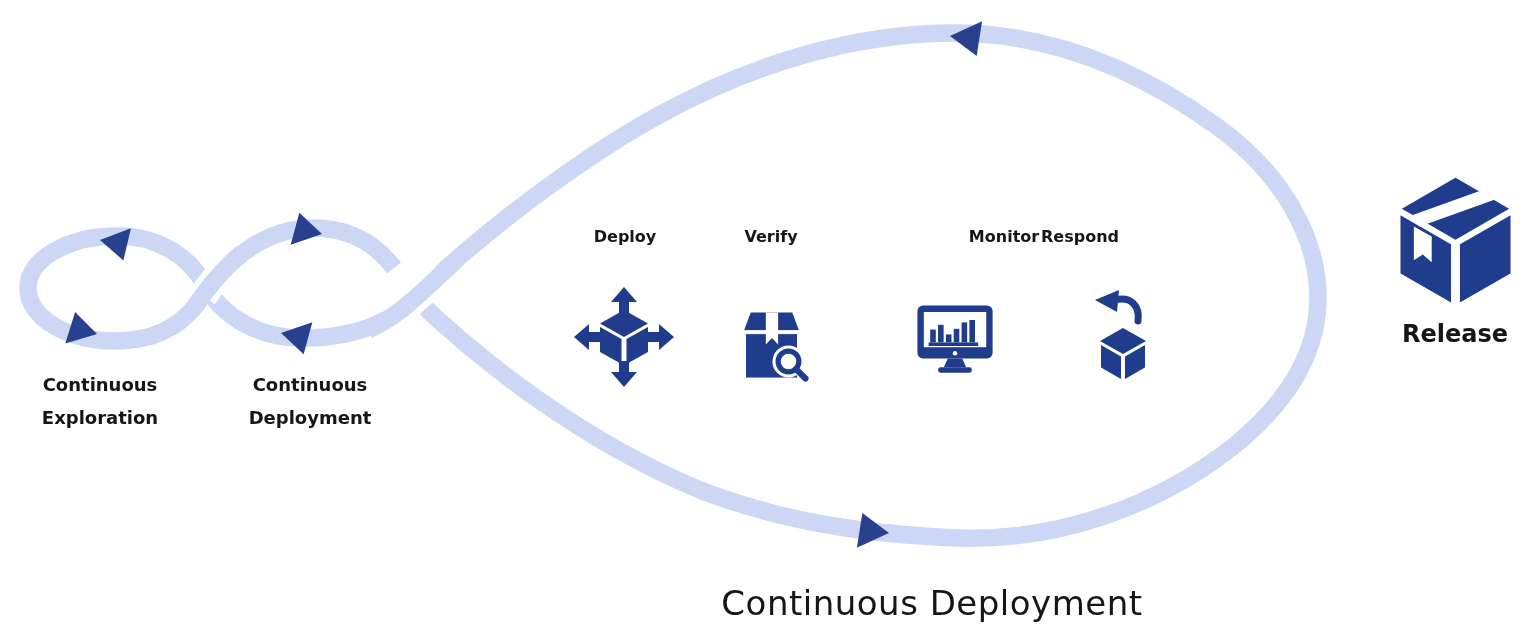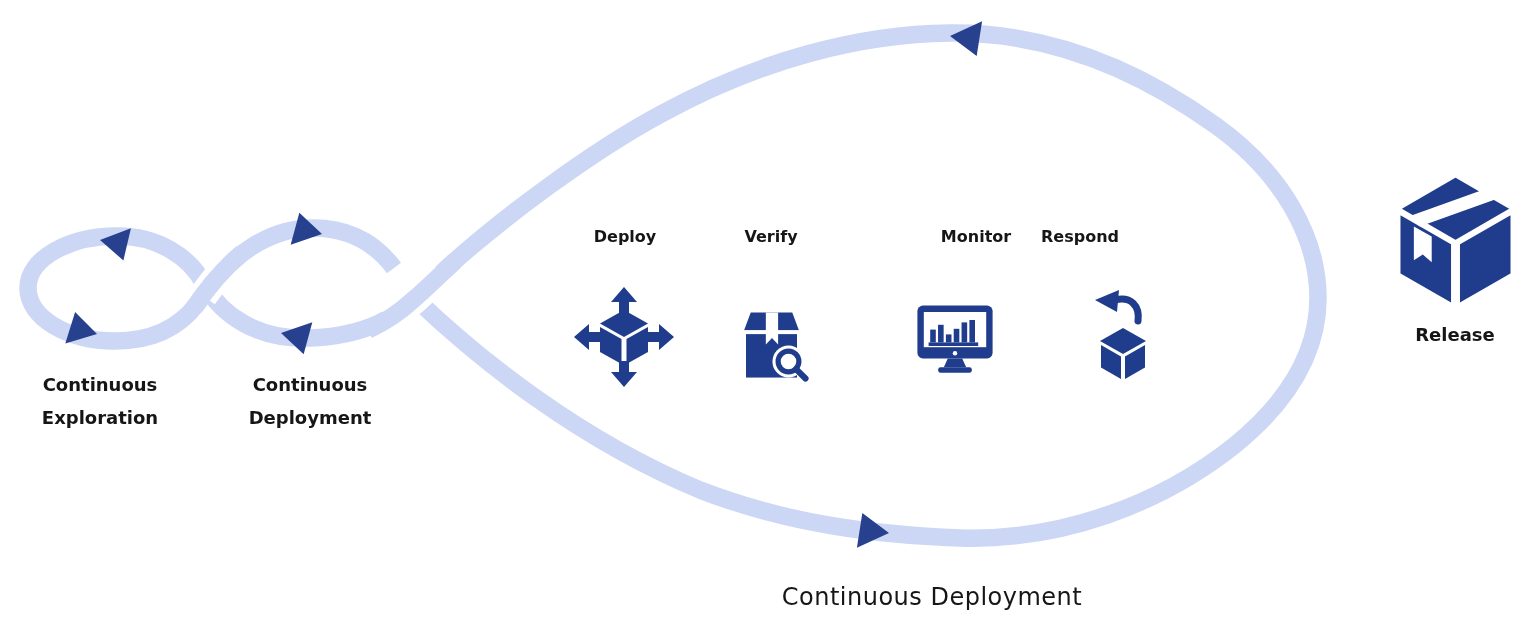--- a/index.html
+++ b/index.html
@@ -15,22 +15,22 @@
     overflow:hidden;font-family:"DejaVu Sans","Liberation Sans",sans-serif;
   }
   .ribbon-svg{position:absolute;left:0;top:0;}
   .icon-svg{position:absolute;}
   .label{
     position:absolute;transform:translateX(-50%);
     text-align:center;color:var(--text);white-space:nowrap;
   }
   .loop-label{font-size:18px;font-weight:700;line-height:33px;}
   .step-label{font-size:16px;font-weight:700;}
-  .release-label{font-size:18px;font-weight:700;line-height:31px;}
-  .cd-label{font-size:24px;font-weight:400;letter-spacing:0.5px;}
+  .release-label{font-size:24px;font-weight:700;line-height:31px;}
+  .cd-label{font-size:34px;font-weight:400;letter-spacing:0.5px;}
 </style>
 </head>
 <body>
 
 <div class="canvas">
 
   <svg class="ribbon-svg" width="1536" height="643" viewBox="0 0 1536 643">
 
     <path d="M 418 301
          C 480 360, 580 440, 700 490
@@ -87,21 +87,21 @@
     <div>Exploration</div>
   </div>
 
   <div class="label loop-label" style="left:310px;top:368px;">
     <div>Continuous</div>
     <div>Deployment</div>
   </div>
 
   <div class="label step-label" style="left:625px;top:227px;">Deploy</div>
   <div class="label step-label" style="left:771px;top:227px;">Verify</div>
-  <div class="label step-label" style="left:976px;top:227px;">Monitor</div>
+  <div class="label step-label" style="left:1004px;top:227px;">Monitor</div>
   <div class="label step-label" style="left:1080px;top:227px;">Respond</div>
 
   <div class="label cd-label" style="left:932px;top:583px;">Continuous Deployment</div>
 
   <div class="label release-label" style="left:1455px;top:319px;">
     <div>Release</div>
   </div>
 
   <svg class="icon-svg" style="left:574px;top:287px;" width="100" height="100" viewBox="0 0 100 100">
     <g fill="var(--accent)">

